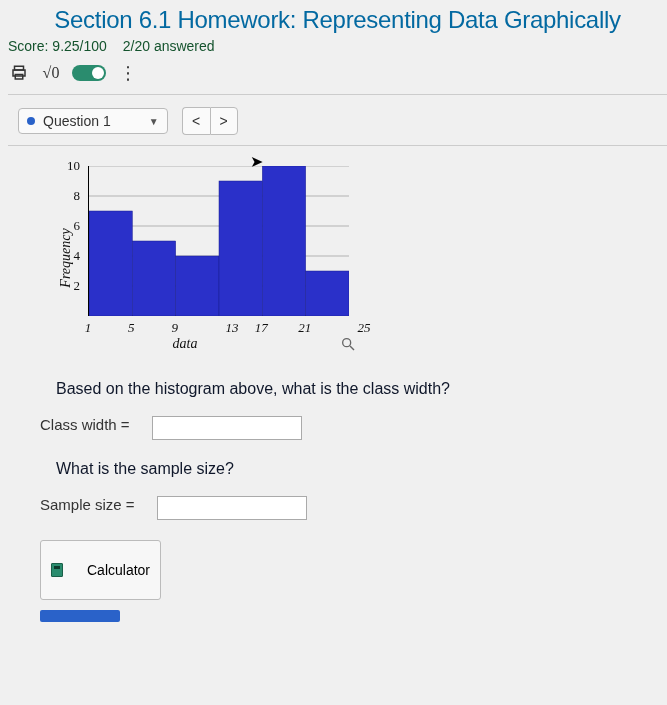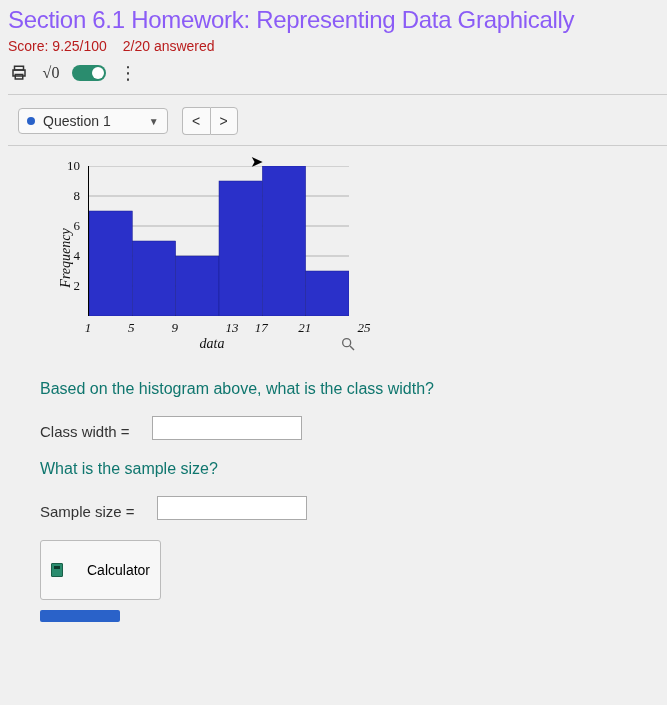--- a/index.html
+++ b/index.html
@@ -8,25 +8,26 @@
     background: #f0f0f0;
     width: 667px;
     height: 705px;
     overflow: hidden;
     color: #333;
   }
   .page { padding: 6px 0 0 8px; }
   h1 {
     font-size: 24px;
     font-weight: 500;
-    color: #8b5cf6;
+    color: #0369a1;
     margin-bottom: 4px;
     letter-spacing: -0.3px;
+    text-align: center;
   }
-  .score-line { font-size: 14px; color: #b91c1c; margin-bottom: 8px; }
+  .score-line { font-size: 14px; color: #14532d; margin-bottom: 8px; }
   .score-line span:first-child { margin-right: 12px; }
   .toolbar { display: flex; align-items: center; gap: 10px; margin-bottom: 10px; }
   .toolbar .tb-icon {
     width: 22px; height: 22px; display:flex; align-items:center; justify-content:center;
     color:#333;
   }
   .sqrt { font-family: serif; font-size: 16px; }
   .toggle {
     width: 34px; height: 16px; background:#2a8c6e; border-radius:10px; position:relative;
   }
@@ -61,30 +62,30 @@
     font-style:italic; font-family:"Times New Roman",serif; font-size:14px; color:#111;
   }
   .plot {
     position:absolute; left:28px; top:8px; width:260px; height:150px;
     border-left:1.5px solid #000; border-bottom:1.5px solid #000;
   }
   .bar { fill:#2a30c9; stroke:#1a1f8f; stroke-width:0.5; }
   .ytick { position:absolute; left:2px; font-family:"Times New Roman",serif; font-size:13px; color:#111; text-align:right; width:18px; }
   .xtick { position:absolute; top:162px; font-style:italic; font-family:"Times New Roman",serif; font-size:13px; color:#111; transform:translateX(-50%); }
   .xlabel {
-    position:absolute; top:178px; left:152px; transform:translateX(-50%);
+    position:absolute; top:178px; left:125px; transform:translateX(-50%);
     font-style:italic; font-family:"Times New Roman",serif; font-size:14px; color:#111;
   }
   .magnify {
     position:absolute; top:178px; left:280px; color:#666; font-size:16px;
   }
   .cursor-arrow { position:absolute; left:190px; top:-6px; font-size:16px; color:#000; }
 
-  .qtext { margin:22px 0 18px 0; font-size:16px; color:#0f766e; }
-  .field-row { display:flex; align-items:flex-end; gap:22px; margin-bottom:20px; font-size:15px; }
+  .qtext { margin:22px 0 18px 16px; font-size:16px; color:#0f172a; }
+  .field-row { display:flex; align-items:flex-start; gap:22px; margin-bottom:20px; font-size:15px; }
   .field-row input {
     border:1px solid #aaa; height:24px; width:150px; padding:2px 4px; font-size:14px;
     background:#fff;
   }
   .calc-btn {
     display:inline-flex; align-items:center; gap:24px;
     border:1px solid #bbb; background:#f7f7f7; padding:21px 10px;
     font-size:14px; border-radius:3px; cursor:pointer;
   }
   .calc-icon { width:12px; height:14px; background:#2a8c6e; border-radius:1px; border:1px solid #1a5f48; display:inline-block; position:relative; }

